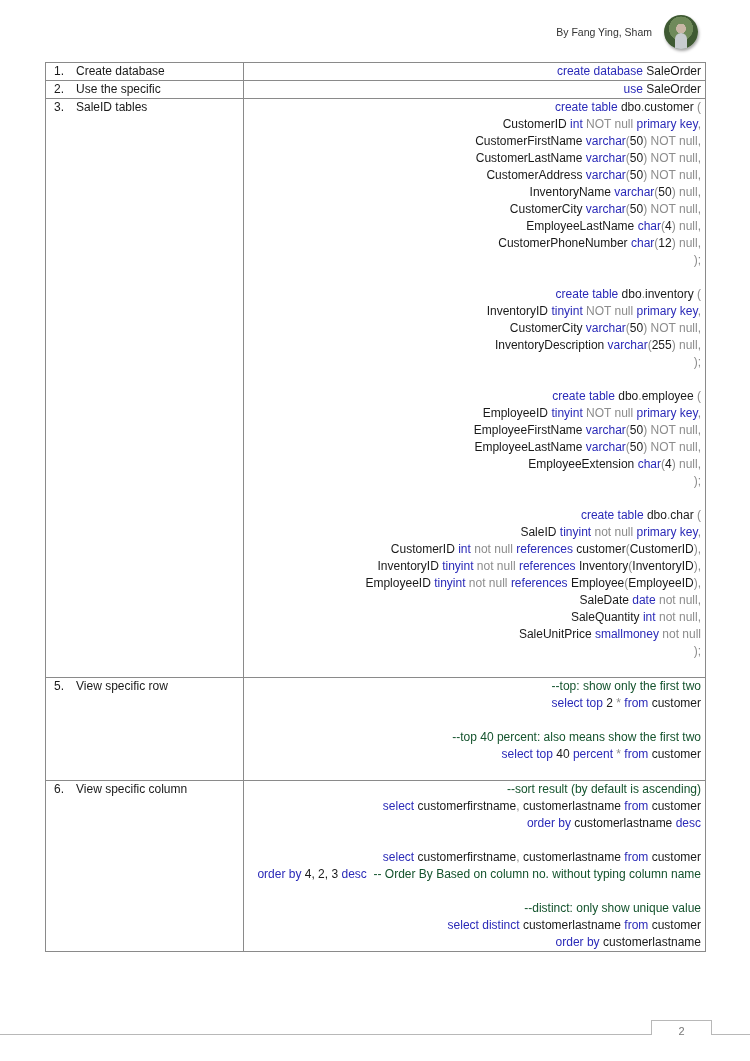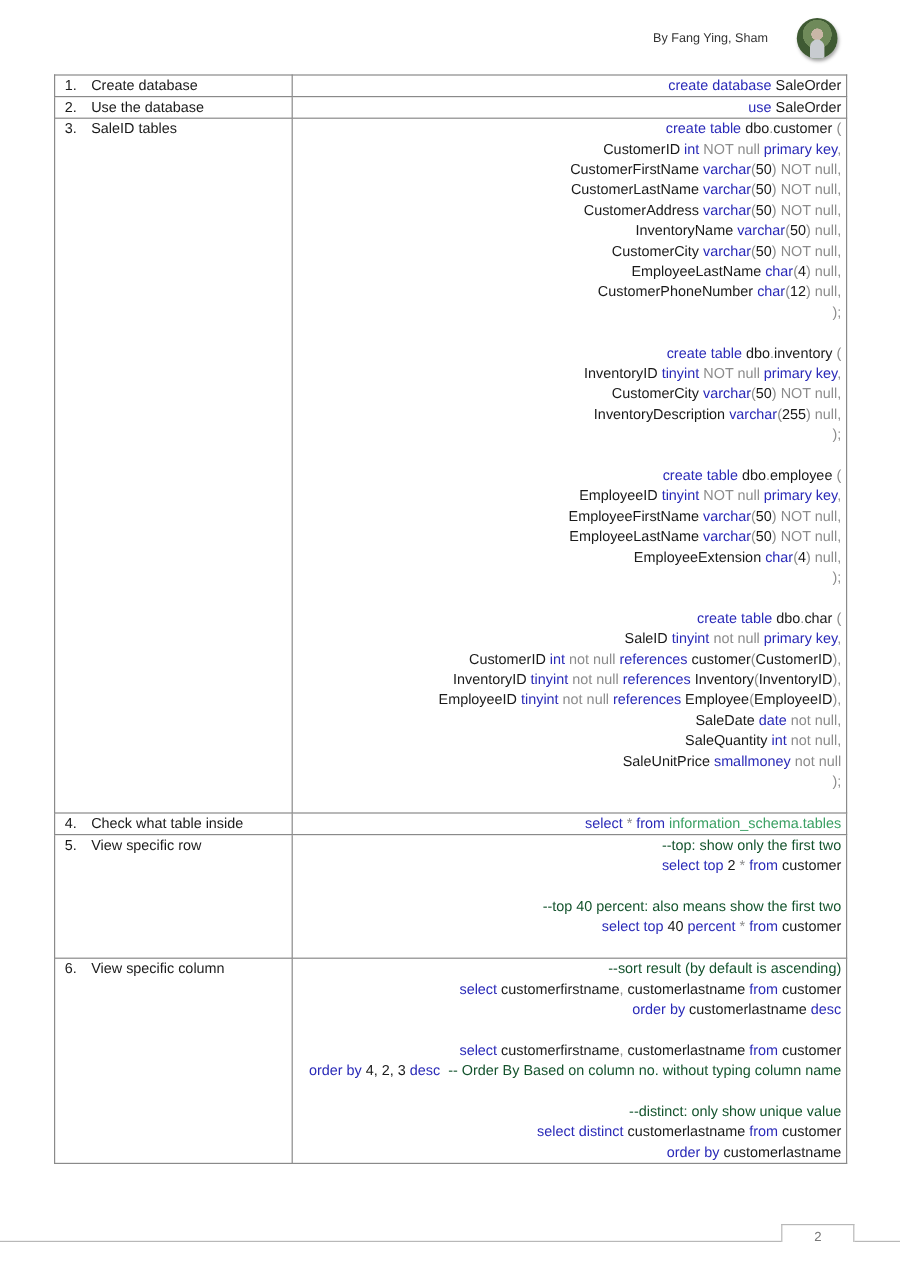--- a/index.html
+++ b/index.html
@@ -1,18 +1,18 @@
 <!DOCTYPE html>
 <html><head>
 <meta charset="utf-8">
 <style>
   html, body { margin: 0; padding: 0; background: #ffffff; }
   body { width: 750px; height: 1061px; position: relative; overflow: hidden;
          font-family: "Liberation Sans", sans-serif; color: #1a1a1a; }
-  .header { position: absolute; top: 14px; right: 52px; height: 36px; display: flex; align-items: center; gap: 24px; }
+  .header { position: absolute; top: 14px; right: 52px; height: 36px; display: flex; align-items: center; gap: 12px; }
   .author { font-size: 10.5px; color: #333; }
   .avatar { width: 34px; height: 34px; border-radius: 50%;
             background: radial-gradient(circle at 50% 40%, #c9b7a6 0 18%, #6f8a5a 19% 45%, #3f5a33 46% 100%);
             box-shadow: 1px 2px 3px rgba(0,0,0,0.35); position: relative; overflow: hidden; }
   .avatar::after { content: ""; position: absolute; left: 11px; top: 18px; width: 12px; height: 16px;
                    background: #c8ccd0; border-radius: 6px 6px 0 0; }
   table.main { position: absolute; top: 62px; left: 45px; width: 661px; border-collapse: collapse;
                font-size: 12px; line-height: 17px; }
   table.main td { border: 1px solid #8a8a8a; vertical-align: top; padding: 0 4px; }
   td.step { width: 189px; }
@@ -40,21 +40,21 @@
 <table class="main">
   <tbody id="tbody">
 
     <tr>
       <td class="step"><span class="num">1.</span><span>Create database</span></td>
       <td>
           <div class="code-line"><span class="kw">create database</span><span class="tx"> SaleOrder</span></div>
         </td>
     </tr>
     <tr>
-      <td class="step"><span class="num">2.</span><span>Use the database</span></td>
+      <td class="step"><span class="num">2.</span><span>Use the specific</span></td>
       <td>
           <div class="code-line"><span class="kw">use</span><span class="tx"> SaleOrder</span></div>
         </td>
     </tr>
     <tr>
       <td class="step"><span class="num">3.</span><span>SaleID tables</span></td>
       <td>
           <div class="code-line"><span class="kw">create table</span><span class="tx"> dbo</span><span class="gr">.</span><span class="tx">customer </span><span class="gr">(</span></div>
           <div class="code-line"><span class="tx">CustomerID </span><span class="kw">int</span><span class="gr"> NOT null </span><span class="kw">primary key</span><span class="gr">,</span></div>
           <div class="code-line"><span class="tx">CustomerFirstName </span><span class="kw">varchar</span><span class="gr">(</span><span class="tx">50</span><span class="gr">) NOT null,</span></div>
@@ -85,26 +85,20 @@
           <div class="code-line"><span class="tx">InventoryID </span><span class="kw">tinyint</span><span class="gr"> not null </span><span class="kw">references</span><span class="tx"> Inventory</span><span class="gr">(</span><span class="tx">InventoryID</span><span class="gr">),</span></div>
           <div class="code-line"><span class="tx">EmployeeID </span><span class="kw">tinyint</span><span class="gr"> not null </span><span class="kw">references</span><span class="tx"> Employee</span><span class="gr">(</span><span class="tx">EmployeeID</span><span class="gr">),</span></div>
           <div class="code-line"><span class="tx">SaleDate </span><span class="kw">date</span><span class="gr"> not null,</span></div>
           <div class="code-line"><span class="tx">SaleQuantity </span><span class="kw">int</span><span class="gr"> not null,</span></div>
           <div class="code-line"><span class="tx">SaleUnitPrice </span><span class="kw">smallmoney</span><span class="gr"> not null</span></div>
           <div class="code-line"><span class="gr">);</span></div>
           <div class="code-line"></div>
         </td>
     </tr>
     <tr>
-      <td class="step"><span class="num">4.</span><span>Check what table inside</span></td>
-      <td>
-          <div class="code-line"><span class="kw">select</span><span class="gr"> * </span><span class="kw">from</span><span class="sys"> information_schema.tables</span></div>
-        </td>
-    </tr>
-    <tr>
       <td class="step"><span class="num">5.</span><span>View specific row</span></td>
       <td>
           <div class="code-line"><span class="cm">--top: show only the first two</span></div>
           <div class="code-line"><span class="kw">select top</span><span class="tx"> 2 </span><span class="gr">* </span><span class="kw">from</span><span class="tx"> customer</span></div>
           <div class="code-line"></div>
           <div class="code-line"><span class="cm">--top 40 percent: also means show the first two</span></div>
           <div class="code-line"><span class="kw">select top</span><span class="tx"> 40 </span><span class="kw">percent</span><span class="gr"> * </span><span class="kw">from</span><span class="tx"> customer</span></div>
           <div class="code-line"></div>
         </td>
     </tr>

